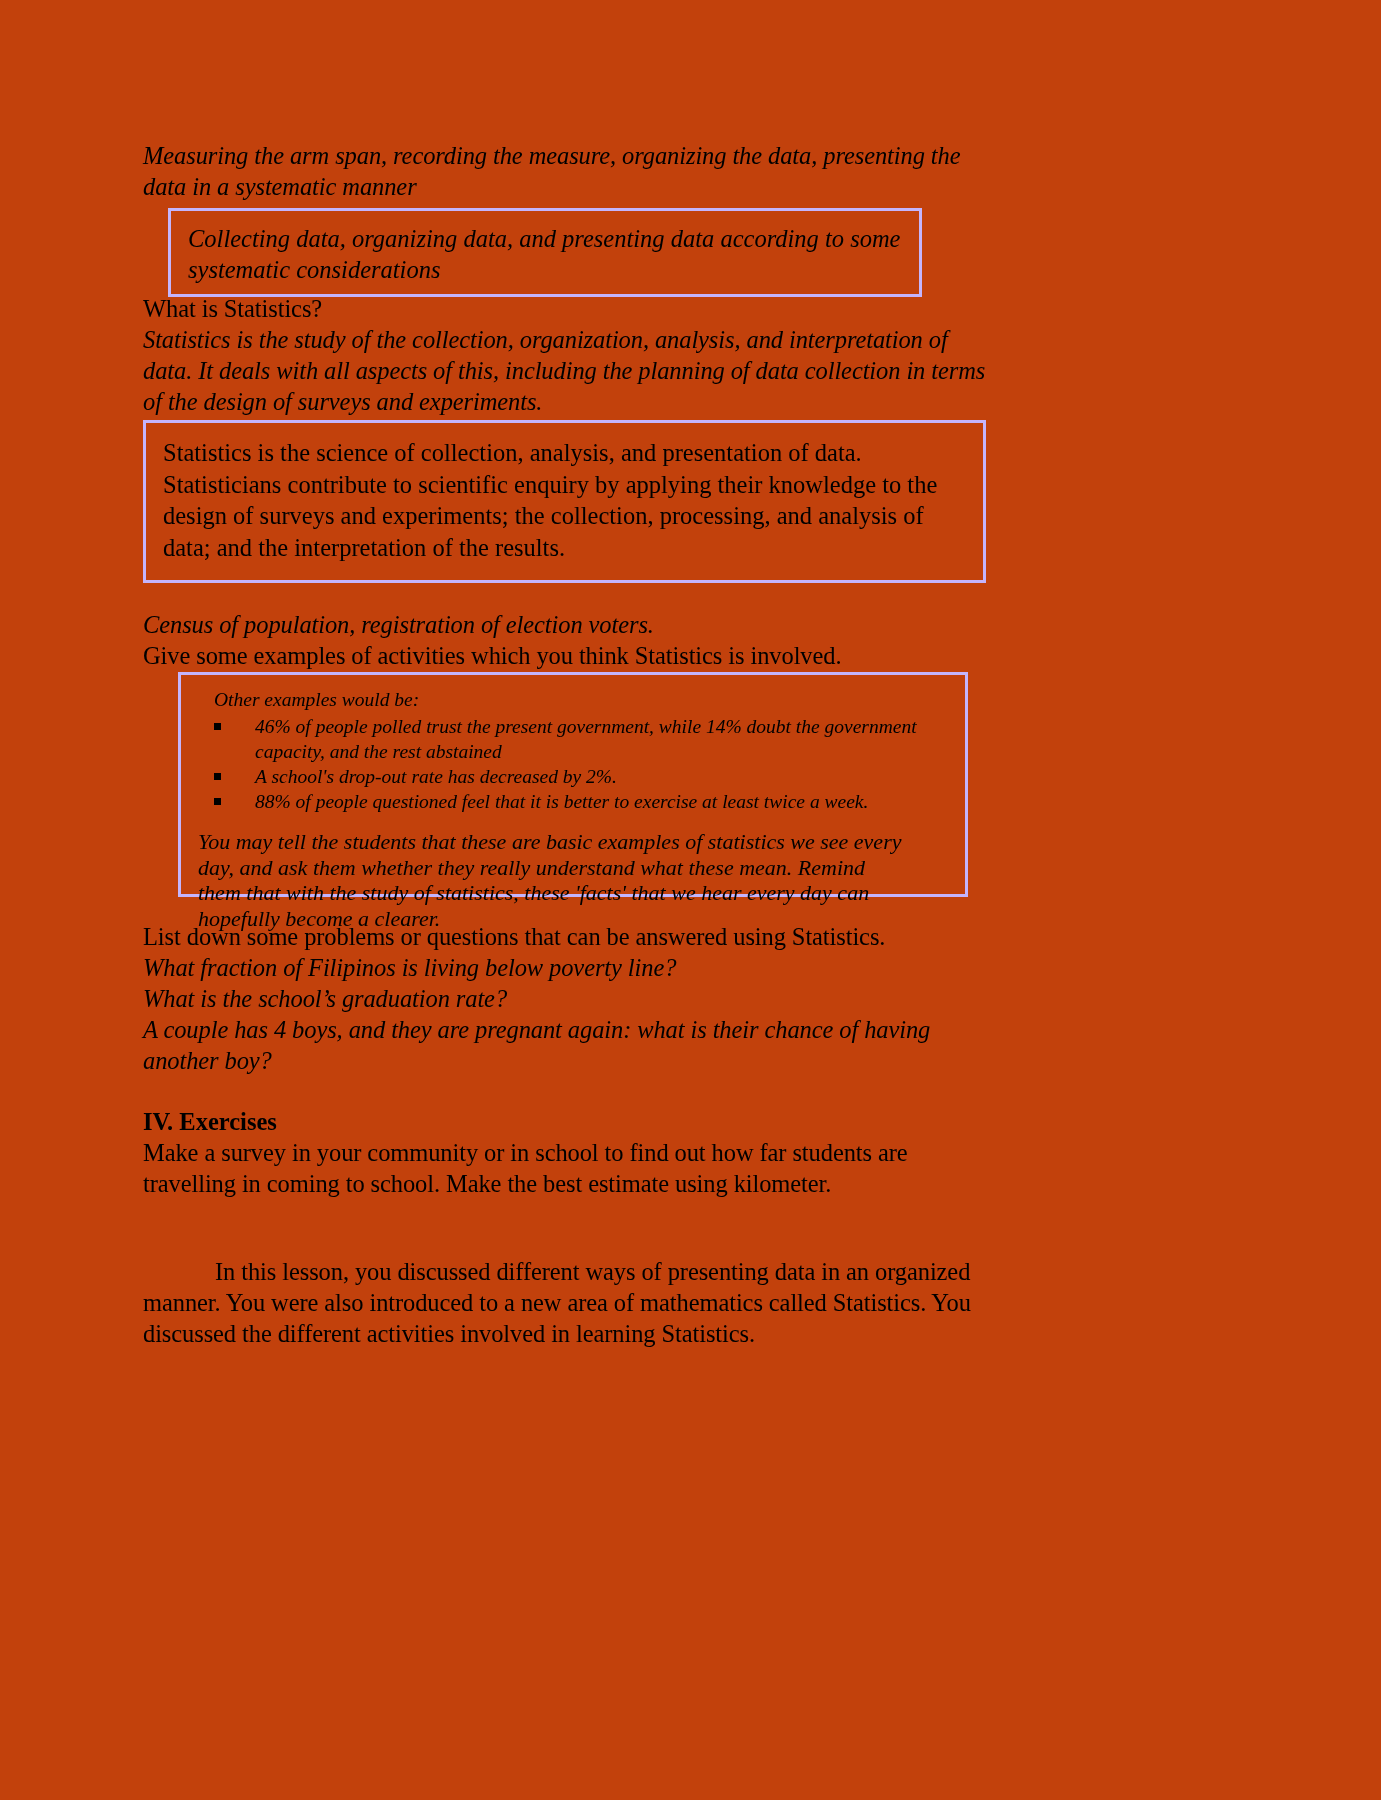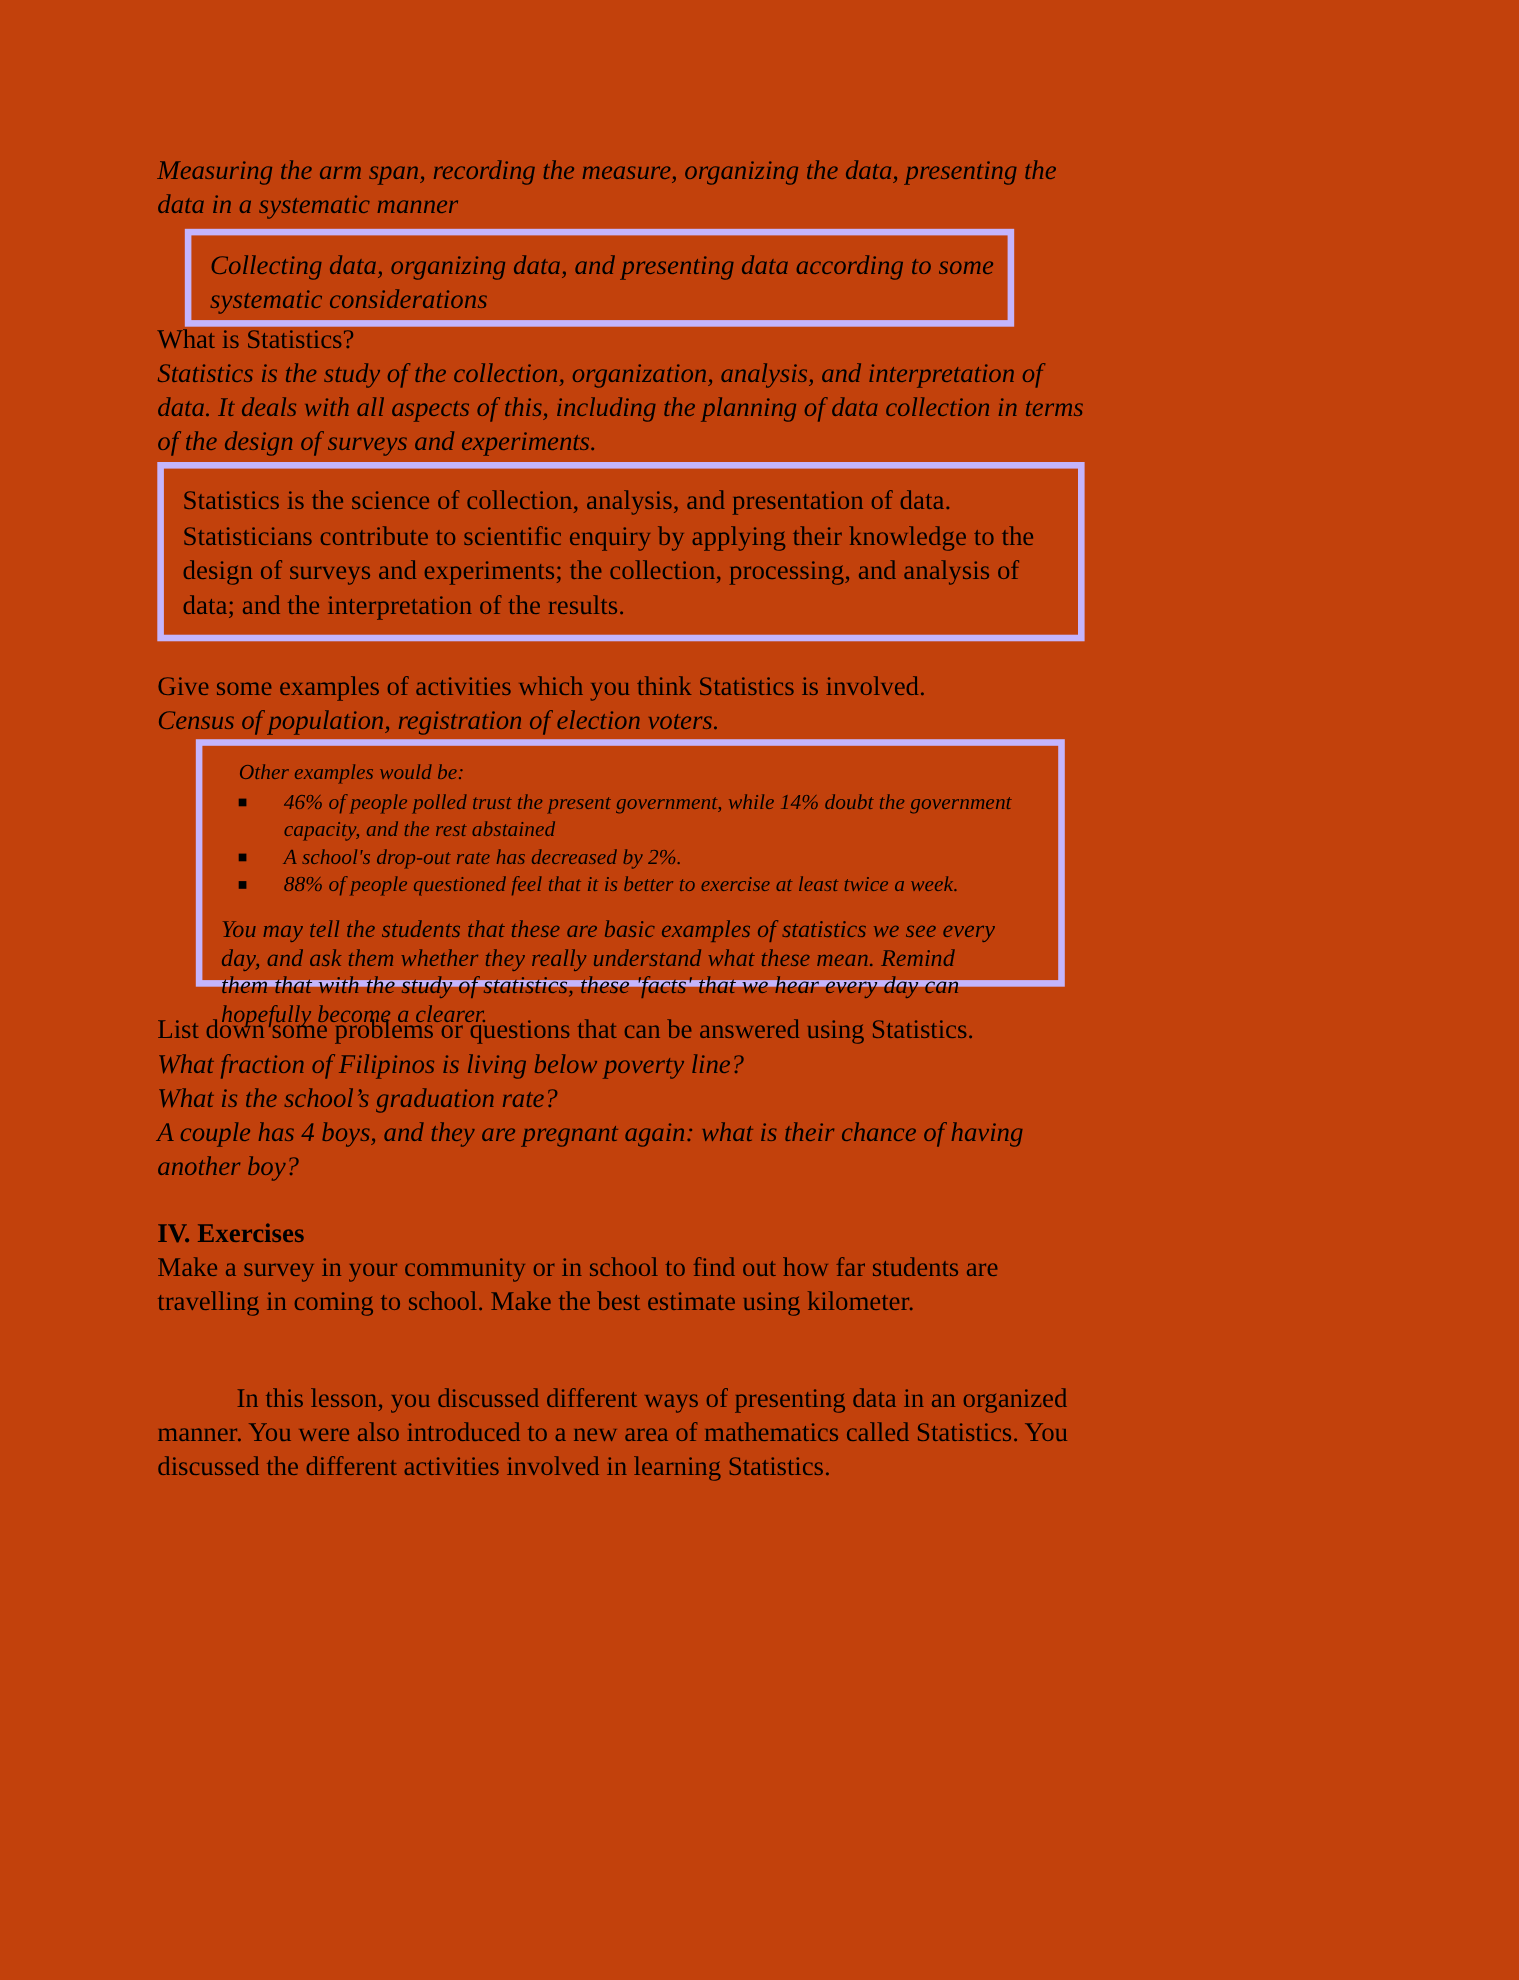--- a/index.html
+++ b/index.html
@@ -33,21 +33,21 @@
     font-size: 24.5px;
     line-height: 31px;
     margin: 0;
     letter-spacing: -0.1px;
   }
   .ital {
     font-style: italic;
   }
   
   .ansbox {
-    border: 6px solid #c4b5fd;
+    border: 3px solid #c4b5fd;
     box-sizing: border-box;
     background: transparent;
   }
   .box1 {
     position: absolute;
     left: 25px;
     top: 68px;
     width: 754px;
     height: 89px;
     padding: 12px 0 0 17px;
@@ -146,22 +146,22 @@
 
     <p class="para">What is Statistics?</p>
     <p class="para ital">Statistics is the study of the collection, organization, analysis, and interpretation of data. It deals with all aspects of this, including the planning of data collection in terms of the design of surveys and experiments.</p>
 
     <div class="ansbox box2">
       <p>Statistics is the science of collection, analysis, and presentation of data. Statisticians contribute to scientific enquiry by applying their knowledge to the design of surveys and experiments; the collection, processing, and analysis of data; and the interpretation of the results.</p>
     </div>
 
     <div class="spacer-lg" style="height:192px;"></div>
 
+    <p class="para ital">Census of population, registration of election voters.</p>
     <p class="para">Give some examples of activities which you think Statistics is involved.</p>
-    <p class="para ital">Census of population, registration of election voters.</p>
 
     <div class="ansbox box3">
       <p class="lead">Other examples would be:</p>
       <ul class="bullets">
         <li>
           <span class="sq"></span>
           <span>46% of people polled trust the present government, while 14% doubt the government capacity, and the rest abstained</span>
         </li>
         <li>
           <span class="sq"></span>

